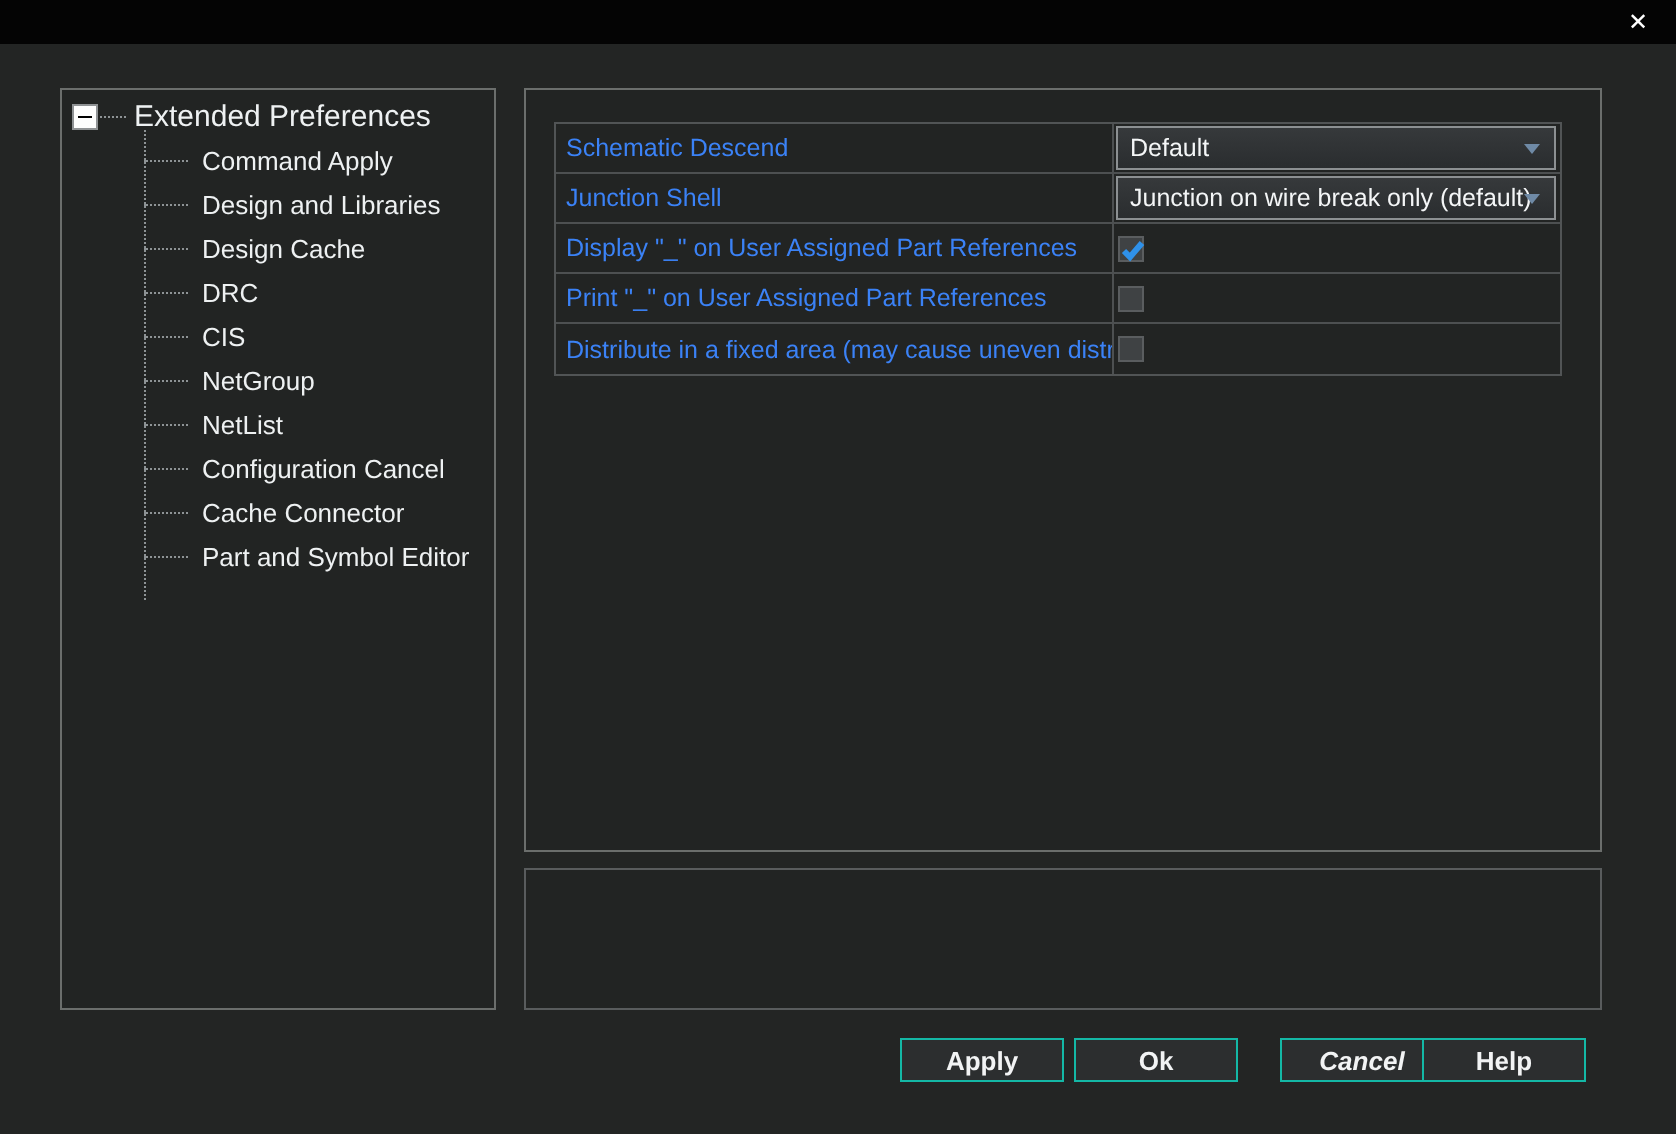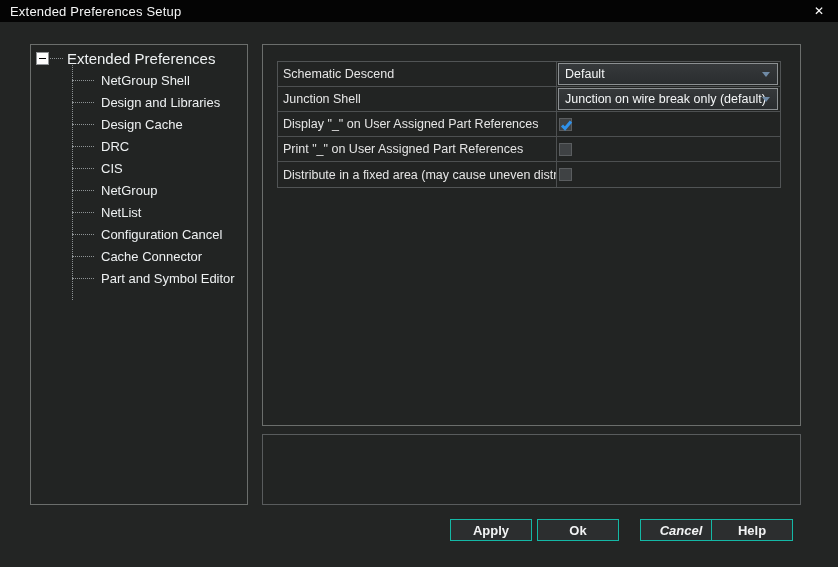--- a/index.html
+++ b/index.html
@@ -69,21 +69,21 @@
   .settings-table{
     position:absolute;left:14px;top:16px;width:504px;
     border:1px solid #515455;box-sizing:border-box;background:#222423;
   }
   .t-row{
     display:flex;height:25px;box-sizing:border-box;border-bottom:1px solid #4d5051;
   }
   .t-row:last-child{border-bottom:none;}
   .t-label{
     width:278px;box-sizing:border-box;display:flex;align-items:center;
-    padding-left:5px;font-size:12.5px;color:#e5e5e5;
+    padding-left:5px;font-size:12.5px;color:#3b82f6;
     white-space:nowrap;overflow:hidden;flex:0 0 auto;
   }
   .t-value{
     flex:1;border-left:1px solid #4d5051;box-sizing:border-box;
     display:flex;align-items:center;position:relative;
   }
   .dropdown{
     position:absolute;left:1px;right:2px;top:1px;bottom:1px;
     background:linear-gradient(#36393b,#2a2d2f);
     border:1px solid #8c9092;box-sizing:border-box;
@@ -108,37 +108,36 @@
     display:flex;align-items:center;justify-content:center;
     font-family:"Liberation Sans","DejaVu Sans",sans-serif;
     padding:0;cursor:default;
   }
   .btn-apply{left:450px;} .btn-ok{left:537px;} .btn-cancel{left:640px;font-style:italic;} .btn-help{left:711px;}
 </style>
 </head>
 <body>
 
 <div class="titlebar">
-  <span class="title">Extended Preferences Setup</span>
   <span class="close-btn">✕</span>
 </div>
 
 <div class="tree-panel">
   <div class="tree-root">
     <span class="expand-box">
         <span class="minus"></span>
       </span>
     <span class="root-connector"></span>
     <span class="tree-label">Extended Preferences</span>
   </div>
   <div class="tree-vline"></div>
   <div class="tree-children">
       <div class="tree-row">
         <span class="tree-connector"></span>
-        <span class="tree-label">NetGroup Shell</span>
+        <span class="tree-label">Command Apply</span>
       </div>
       <div class="tree-row">
         <span class="tree-connector"></span>
         <span class="tree-label">Design and Libraries</span>
       </div>
       <div class="tree-row">
         <span class="tree-connector"></span>
         <span class="tree-label">Design Cache</span>
       </div>
       <div class="tree-row">

